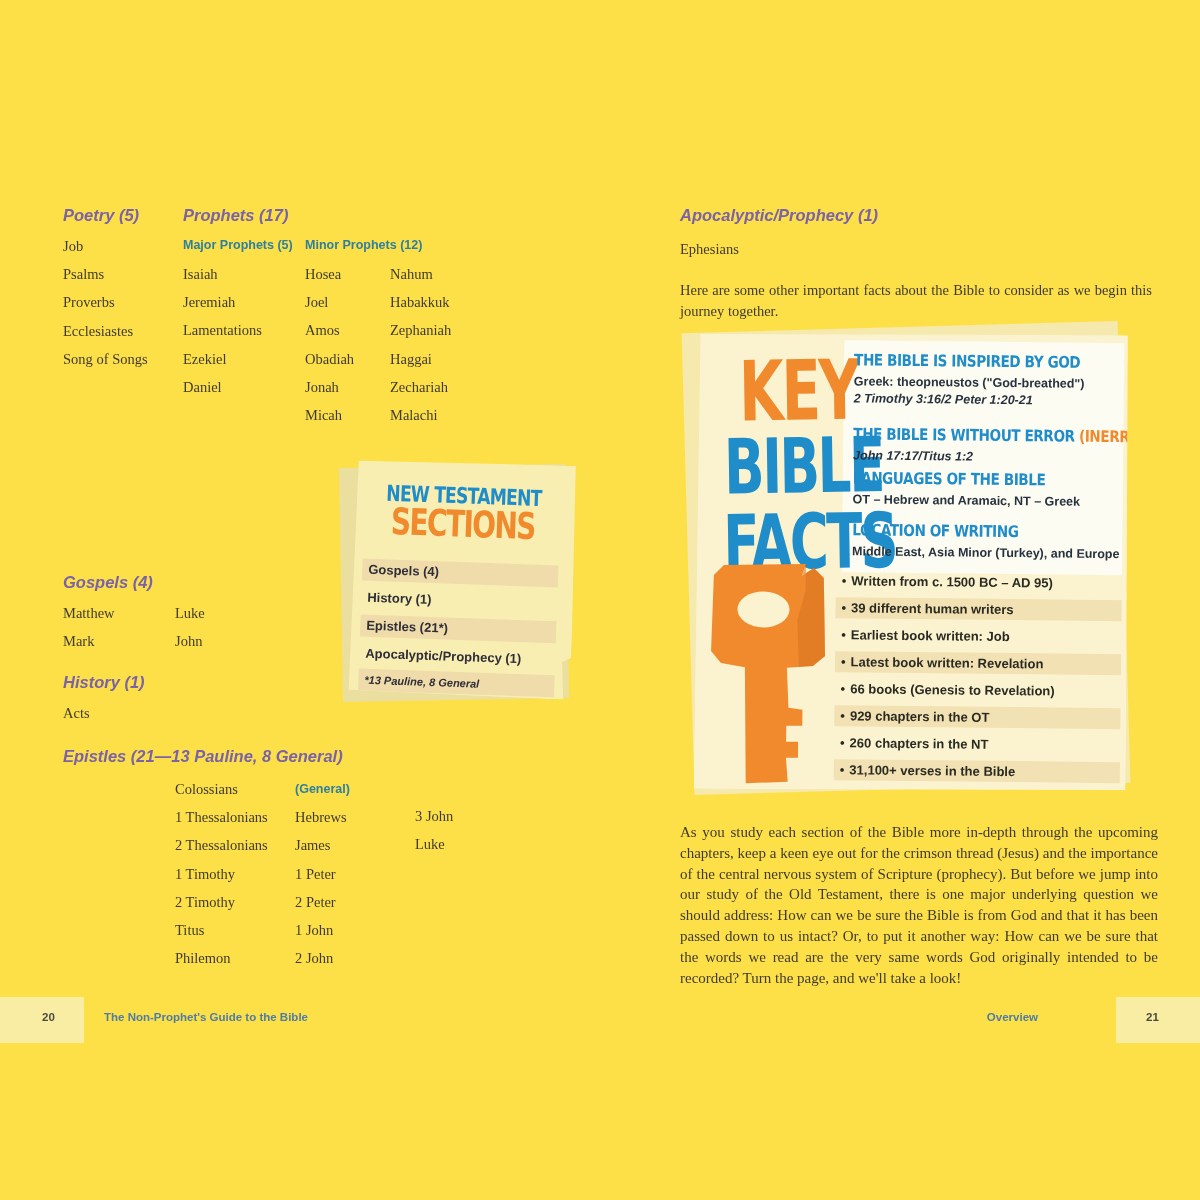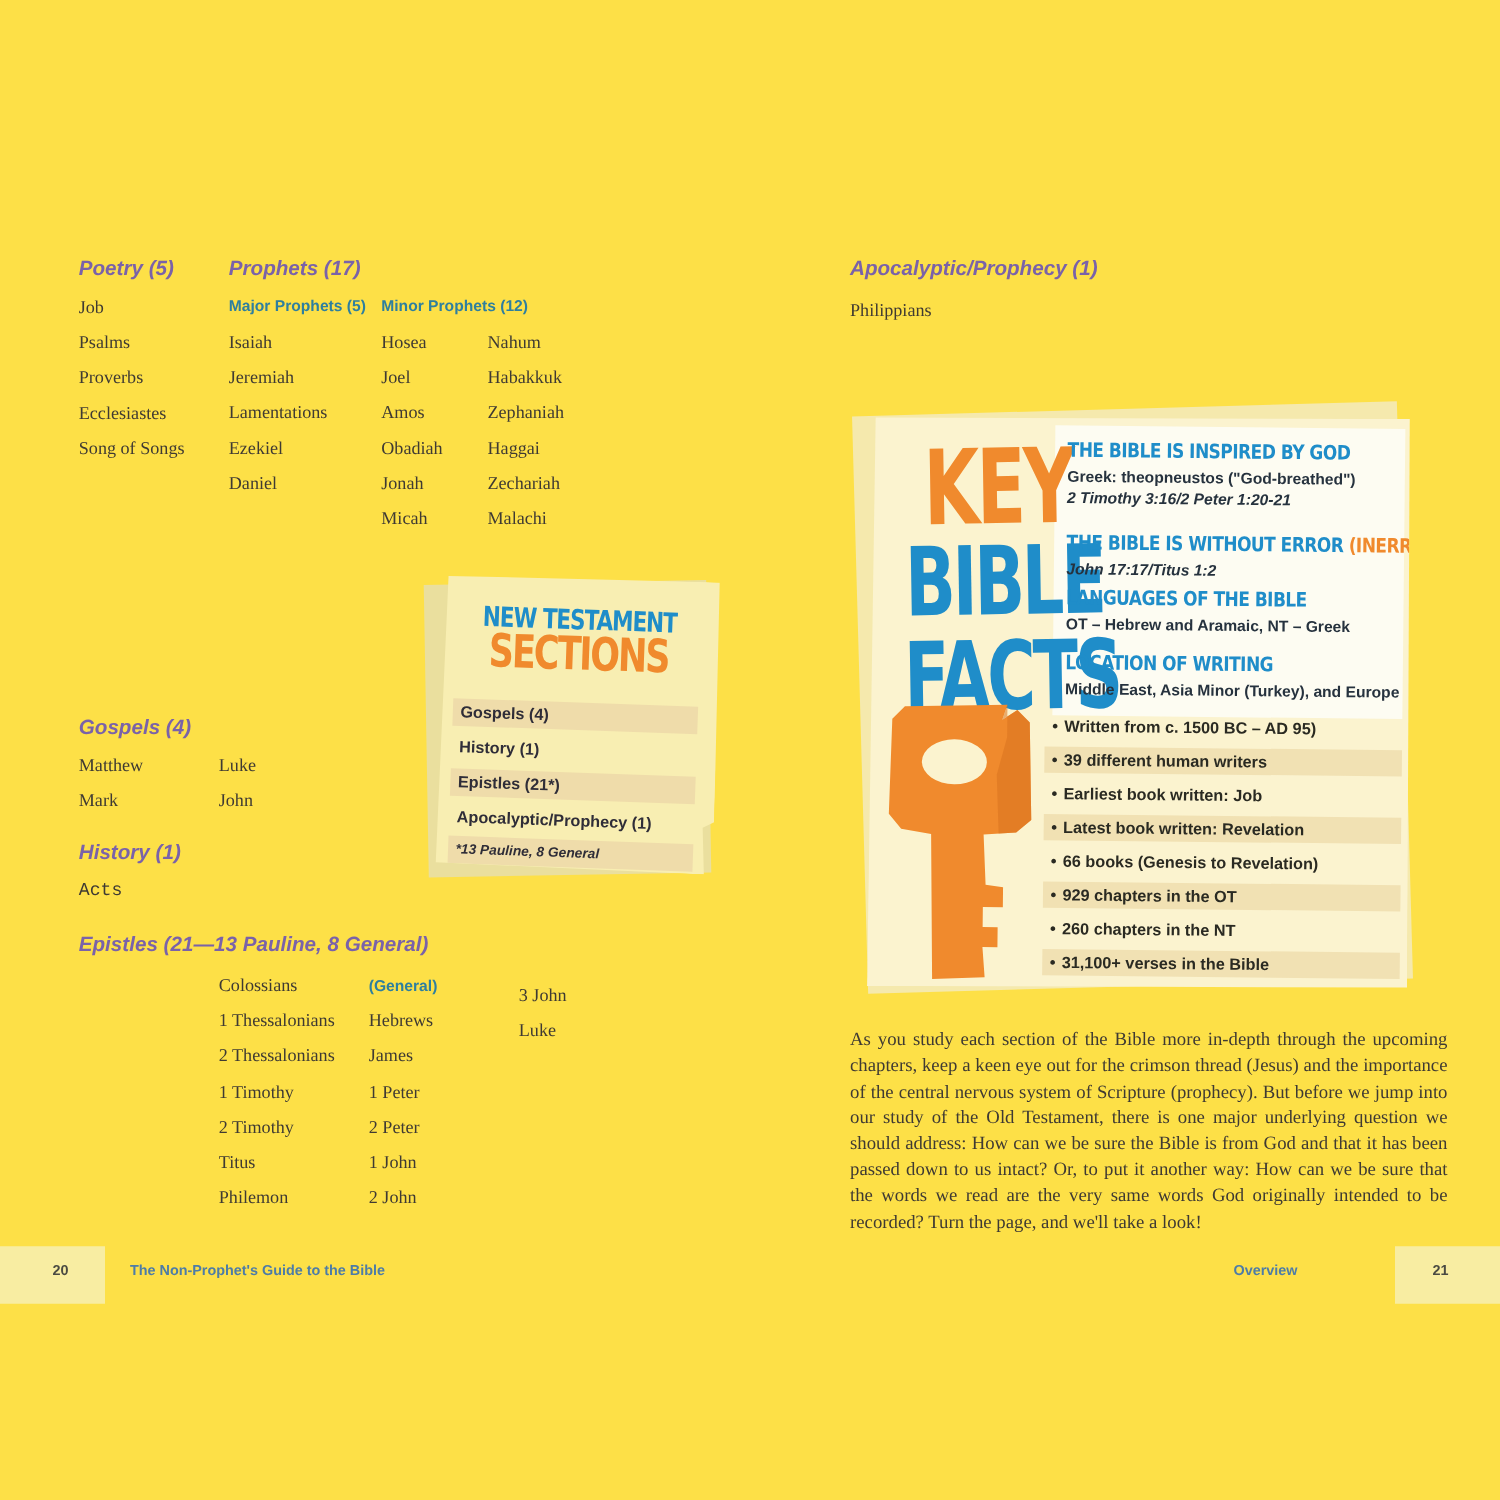--- a/index.html
+++ b/index.html
@@ -147,21 +147,21 @@
   <div class="abs stack" style="left:63px; top:599px;">
     <div>Matthew</div>
     <div>Mark</div>
   </div>
   <div class="abs stack" style="left:175px; top:599px;">
     <div>Luke</div>
     <div>John</div>
   </div>
 
   <div class="abs h-purple" style="left:63px; top:673px;">History (1)</div>
-  <div class="abs stack" style="left:63px; top:699px;font-family:Liberation Mono, monospace;">
+  <div class="abs stack" style="left:63px; top:699px;">
     <div>Acts</div>
   </div>
 
   <div class="abs h-purple" style="left:63px; top:747px;">Epistles (21—13 Pauline, 8 General)</div>
 
 
   <div class="abs stack" style="left:175px; top:775px;">
     <div>Colossians</div>
     <div>1 Thessalonians</div>
     <div>2 Thessalonians</div>
@@ -174,38 +174,39 @@
   <div class="abs stack" style="left:295px; top:775px;">
     <div class="teal-item">(General)</div>
     <div>Hebrews</div>
     <div>James</div>
     <div>1 Peter</div>
     <div>2 Peter</div>
     <div>1 John</div>
     <div>2 John</div>
   </div>
 
-  <div class="abs stack" style="left:415px; top:783px;">
+  <div class="abs stack" style="left:415px; top:802px;">
     <div>3 John</div>
     <div>Luke</div>
   </div>
 
   <div class="abs" id="nt-card-shadow"></div>
   <div class="abs" id="nt-card">
     <div class="abs nt-title1" style="top:22px;">NEW TESTAMENT</div>
     <div class="abs nt-title2" style="top:42px;">SECTIONS</div>
     <div class="nt-row nt-bar" style="top:100px;">Gospels (4)</div>
     <div class="nt-row" style="top:128px;">History (1)</div>
     <div class="nt-row nt-bar" style="top:156px;">Epistles (21*)</div>
     <div class="nt-row" style="top:184px;">Apocalyptic/Prophecy (1)</div>
     <div class="nt-row nt-bar nt-foot" style="top:210px;">*13 Pauline, 8 General</div>
   </div>
 
   <div class="abs h-purple" style="left:680px; top:206px;">Apocalyptic/Prophecy (1)</div>
-  <div class="abs" style="left:680px; top:241px; font-size:14.5px;">Philippians</div>
+  <div class="abs" style="left:680px; top:241px; font-size:14.5px;">Ephesians</div>
+  <div class="abs para" style="left:680px; top:280px; width:472px;">Here are some other important facts about the Bible to consider as we begin this journey together.</div>
 
   <div class="abs" id="facts-backing"></div>
   <div class="abs" id="facts-card">
     <div id="facts-white-panel"></div>
 
     <div class="big-word" style="left:40px; top:12px;  font-size:74px; color:#f08a2d;">KEY</div>
     <div class="big-word" style="left:26px; top:92px;  font-size:68px; color:#1f8dc9;">BIBLE</div>
     <div class="big-word" style="left:26px; top:168px; font-size:68px; color:#1f8dc9;">FACTS</div>
 
     <svg class="abs" style="left:6px; top:228px;" width="152" height="226" viewBox="0 0 152 226">

